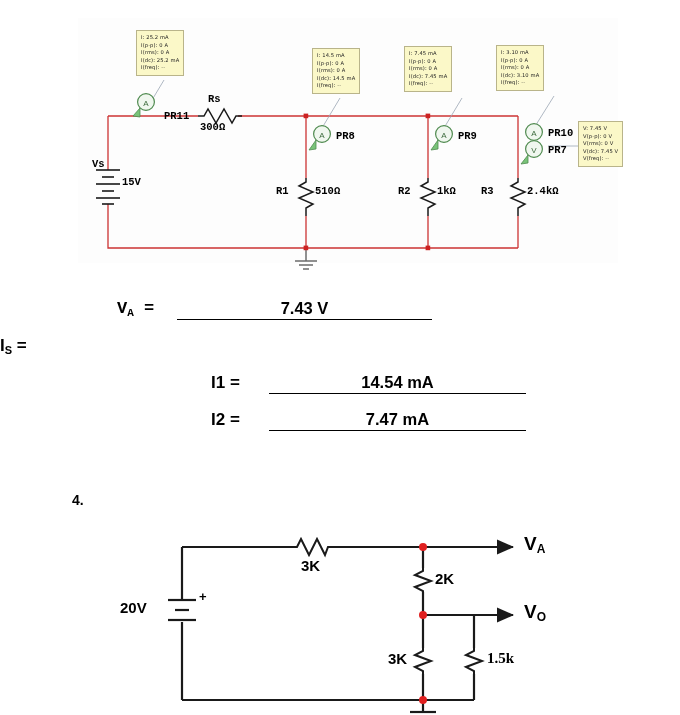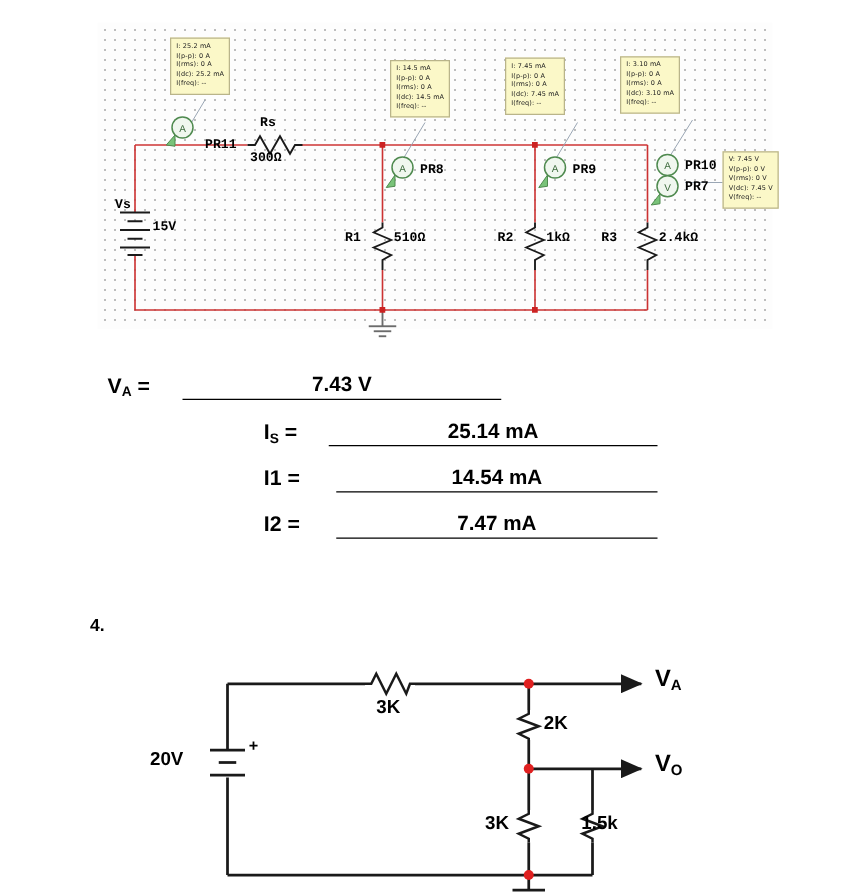--- a/index.html
+++ b/index.html
@@ -304,31 +304,30 @@
     <div>V(p-p): 0 V</div>
     <div>V(rms): 0 V</div>
     <div>V(dc): 7.45 V</div>
     <div>V(freq): --</div>
   </div>
 </div>
 
 <div id="answers">
 
   <div class="ans-row">
-    <div class="ans-label" style="width:60px; margin-left:86px;">
+    <div class="ans-label" style="width:60px; margin-left:117px;font-family:Liberation Mono, monospace;">
       <span>V</span><sub>A</sub> =
     </div>
     <div class="ans-blank" style="width:255px;margin-top:38px;">7.43 V</div>
   </div>
 
   <div class="ans-row">
-    <div class="ans-label" style="width:52px; margin-left:211px;">
+    <div class="ans-label" style="width:52px; ">
       <span>I</span><sub>S</sub> =
     </div>
-    <div class="ans-blank" style="width:263px;">25.14 mA</div>
   </div>
 
   <div class="ans-row">
     <div class="ans-label" style="width:58px; margin-left:211px;">
       <span>I1</span><sub></sub> =
     </div>
     <div class="ans-blank" style="width:257px;">14.54 mA</div>
   </div>
 
   <div class="ans-row">
@@ -408,21 +407,21 @@
     <g fill="#e02020">
       <circle cx="303" cy="47" r="4"></circle>
       <circle cx="303" cy="115" r="4"></circle>
       <circle cx="303" cy="200" r="4"></circle>
     </g>
   </svg>
 
   <div class="q4lbl" style="left:181px; top:57px;">3K</div>
   <div class="q4lbl" style="left:315px; top:70px;">2K</div>
   <div class="q4lbl" style="left:268px; top:150px;text-align:center;">3K</div>
-  <div class="q4lbl" style="left:345px; top:150px;">1.5k</div>
+  <div class="q4lbl" style="left:367px; top:150px;font-family:Liberation Serif, serif;">1.5k</div>
 
   <div class="q4lbl" style="left:0px; top:99px;">20V</div>
   <div class="q4lbl" style="left:79px; top:89px; font-size:13px;">+</div>
 
   <div class="q4lbl big" style="left:404px; top:33px;">
     <span>V</span><sub>A</sub>
   </div>
   <div class="q4lbl big" style="left:404px; top:101px;">
     <span>V</span><sub>O</sub>
   </div>

